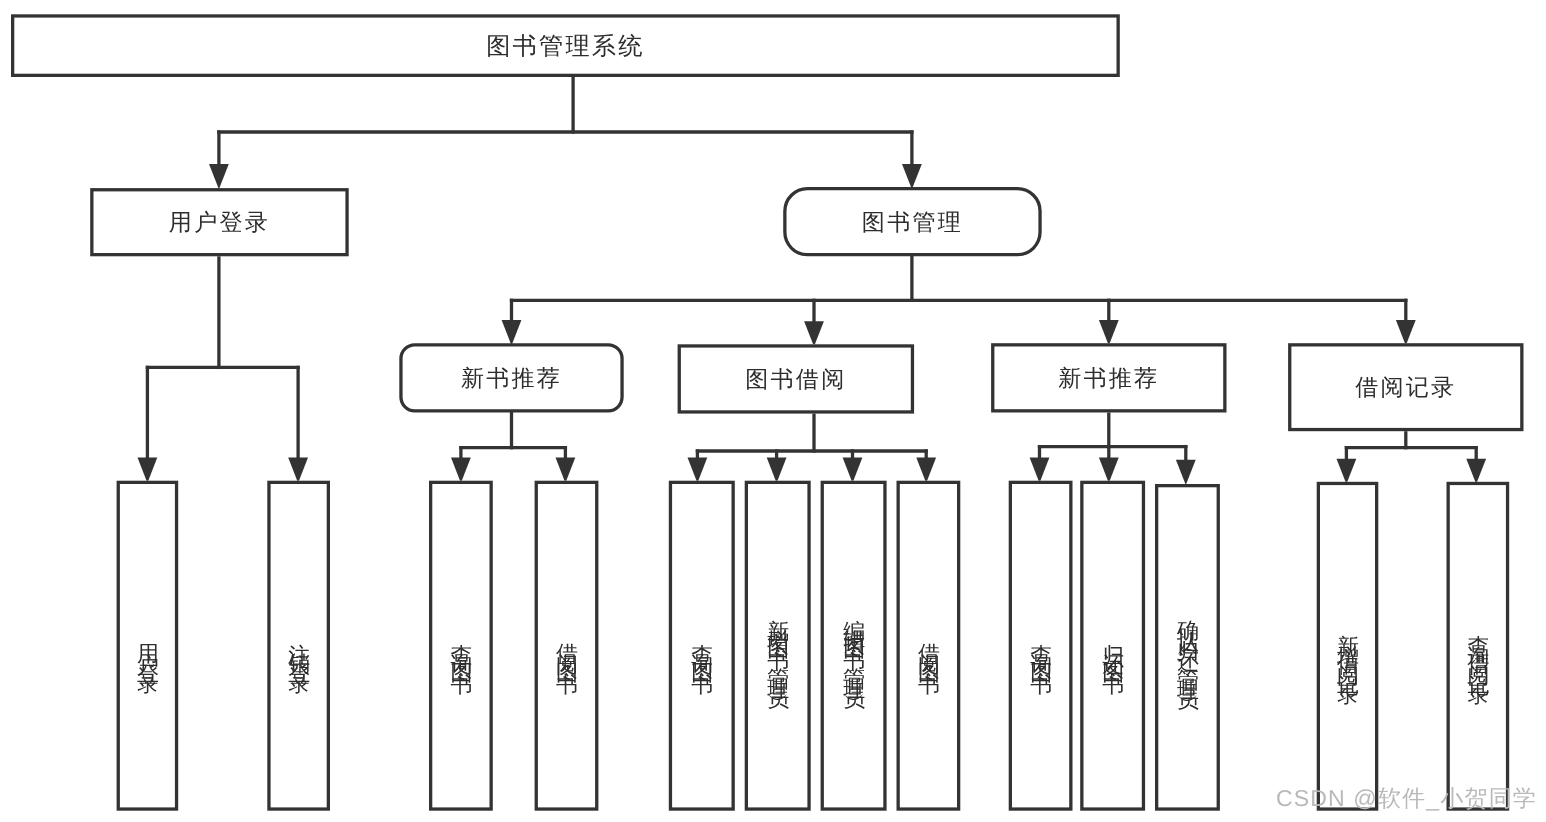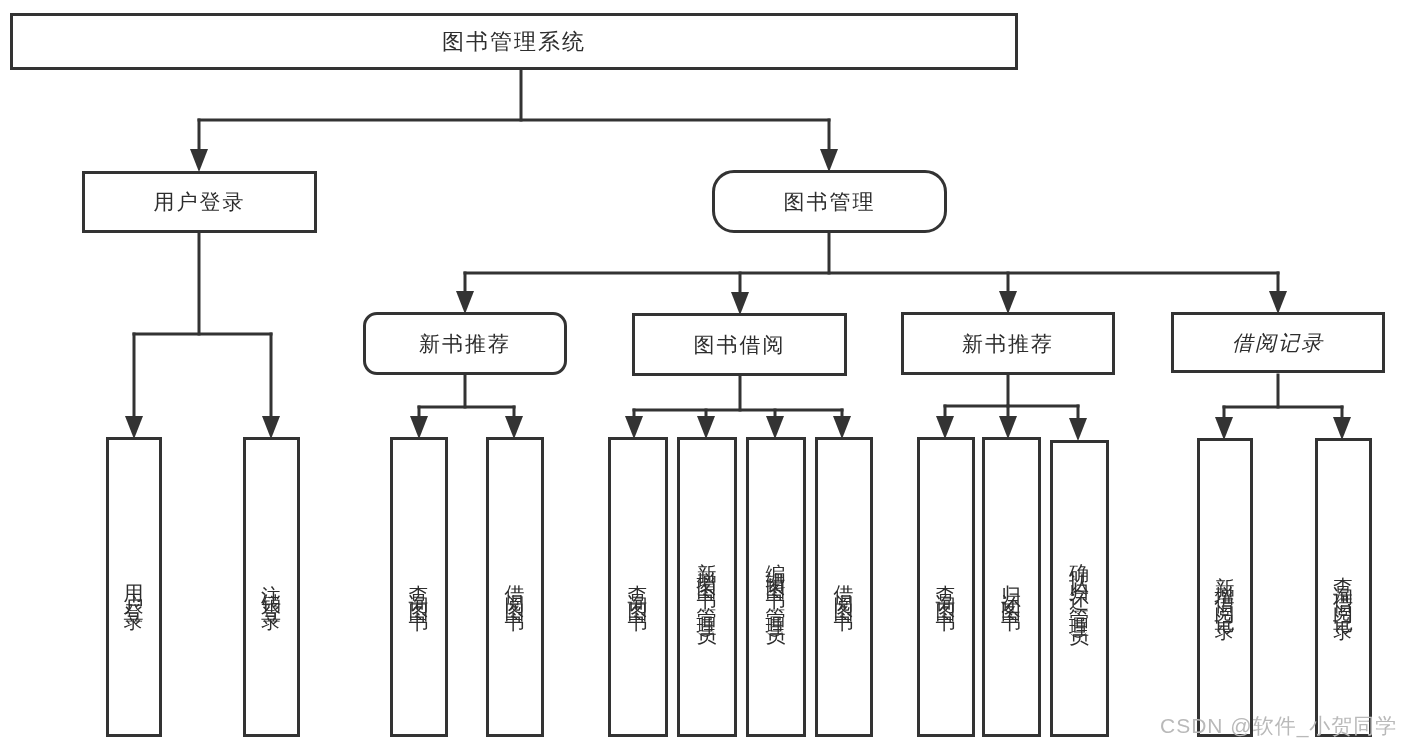--- a/index.html
+++ b/index.html
@@ -123,27 +123,27 @@
   <div class="box hbox" style="left:82px;top:171px;width:235px;height:62px;">
     <span>用户登录</span>
   </div>
   <div class="box hbox" style="left:712px;top:170px;width:235px;height:63px;border-radius:22px;">
     <span>图书管理</span>
   </div>
 
   <div class="box hbox" style="left:363px;top:312px;width:204px;height:63px;border-radius:14px;">
     <span>新书推荐</span>
   </div>
-  <div class="box hbox" style="left:632px;top:313px;width:215px;height:63px;">
+  <div class="box hbox" style="left:616px;top:313px;width:215px;height:63px;">
     <span>图书借阅</span>
   </div>
   <div class="box hbox" style="left:901px;top:312px;width:214px;height:63px;">
     <span>新书推荐</span>
   </div>
-  <div class="box hbox" style="left:1171px;top:312px;width:214px;height:61px;font-style:italic;">
+  <div class="box hbox" style="left:1171px;top:312px;width:214px;height:80px;">
     <span>借阅记录</span>
   </div>
 
   <div class="box vbox" style="left:106px;top:437px;width:56px;height:300px;">
     <span>用户登录</span>
   </div>
   <div class="box vbox" style="left:243px;top:437px;width:57px;height:300px;">
     <span>注销登录</span>
   </div>
 

